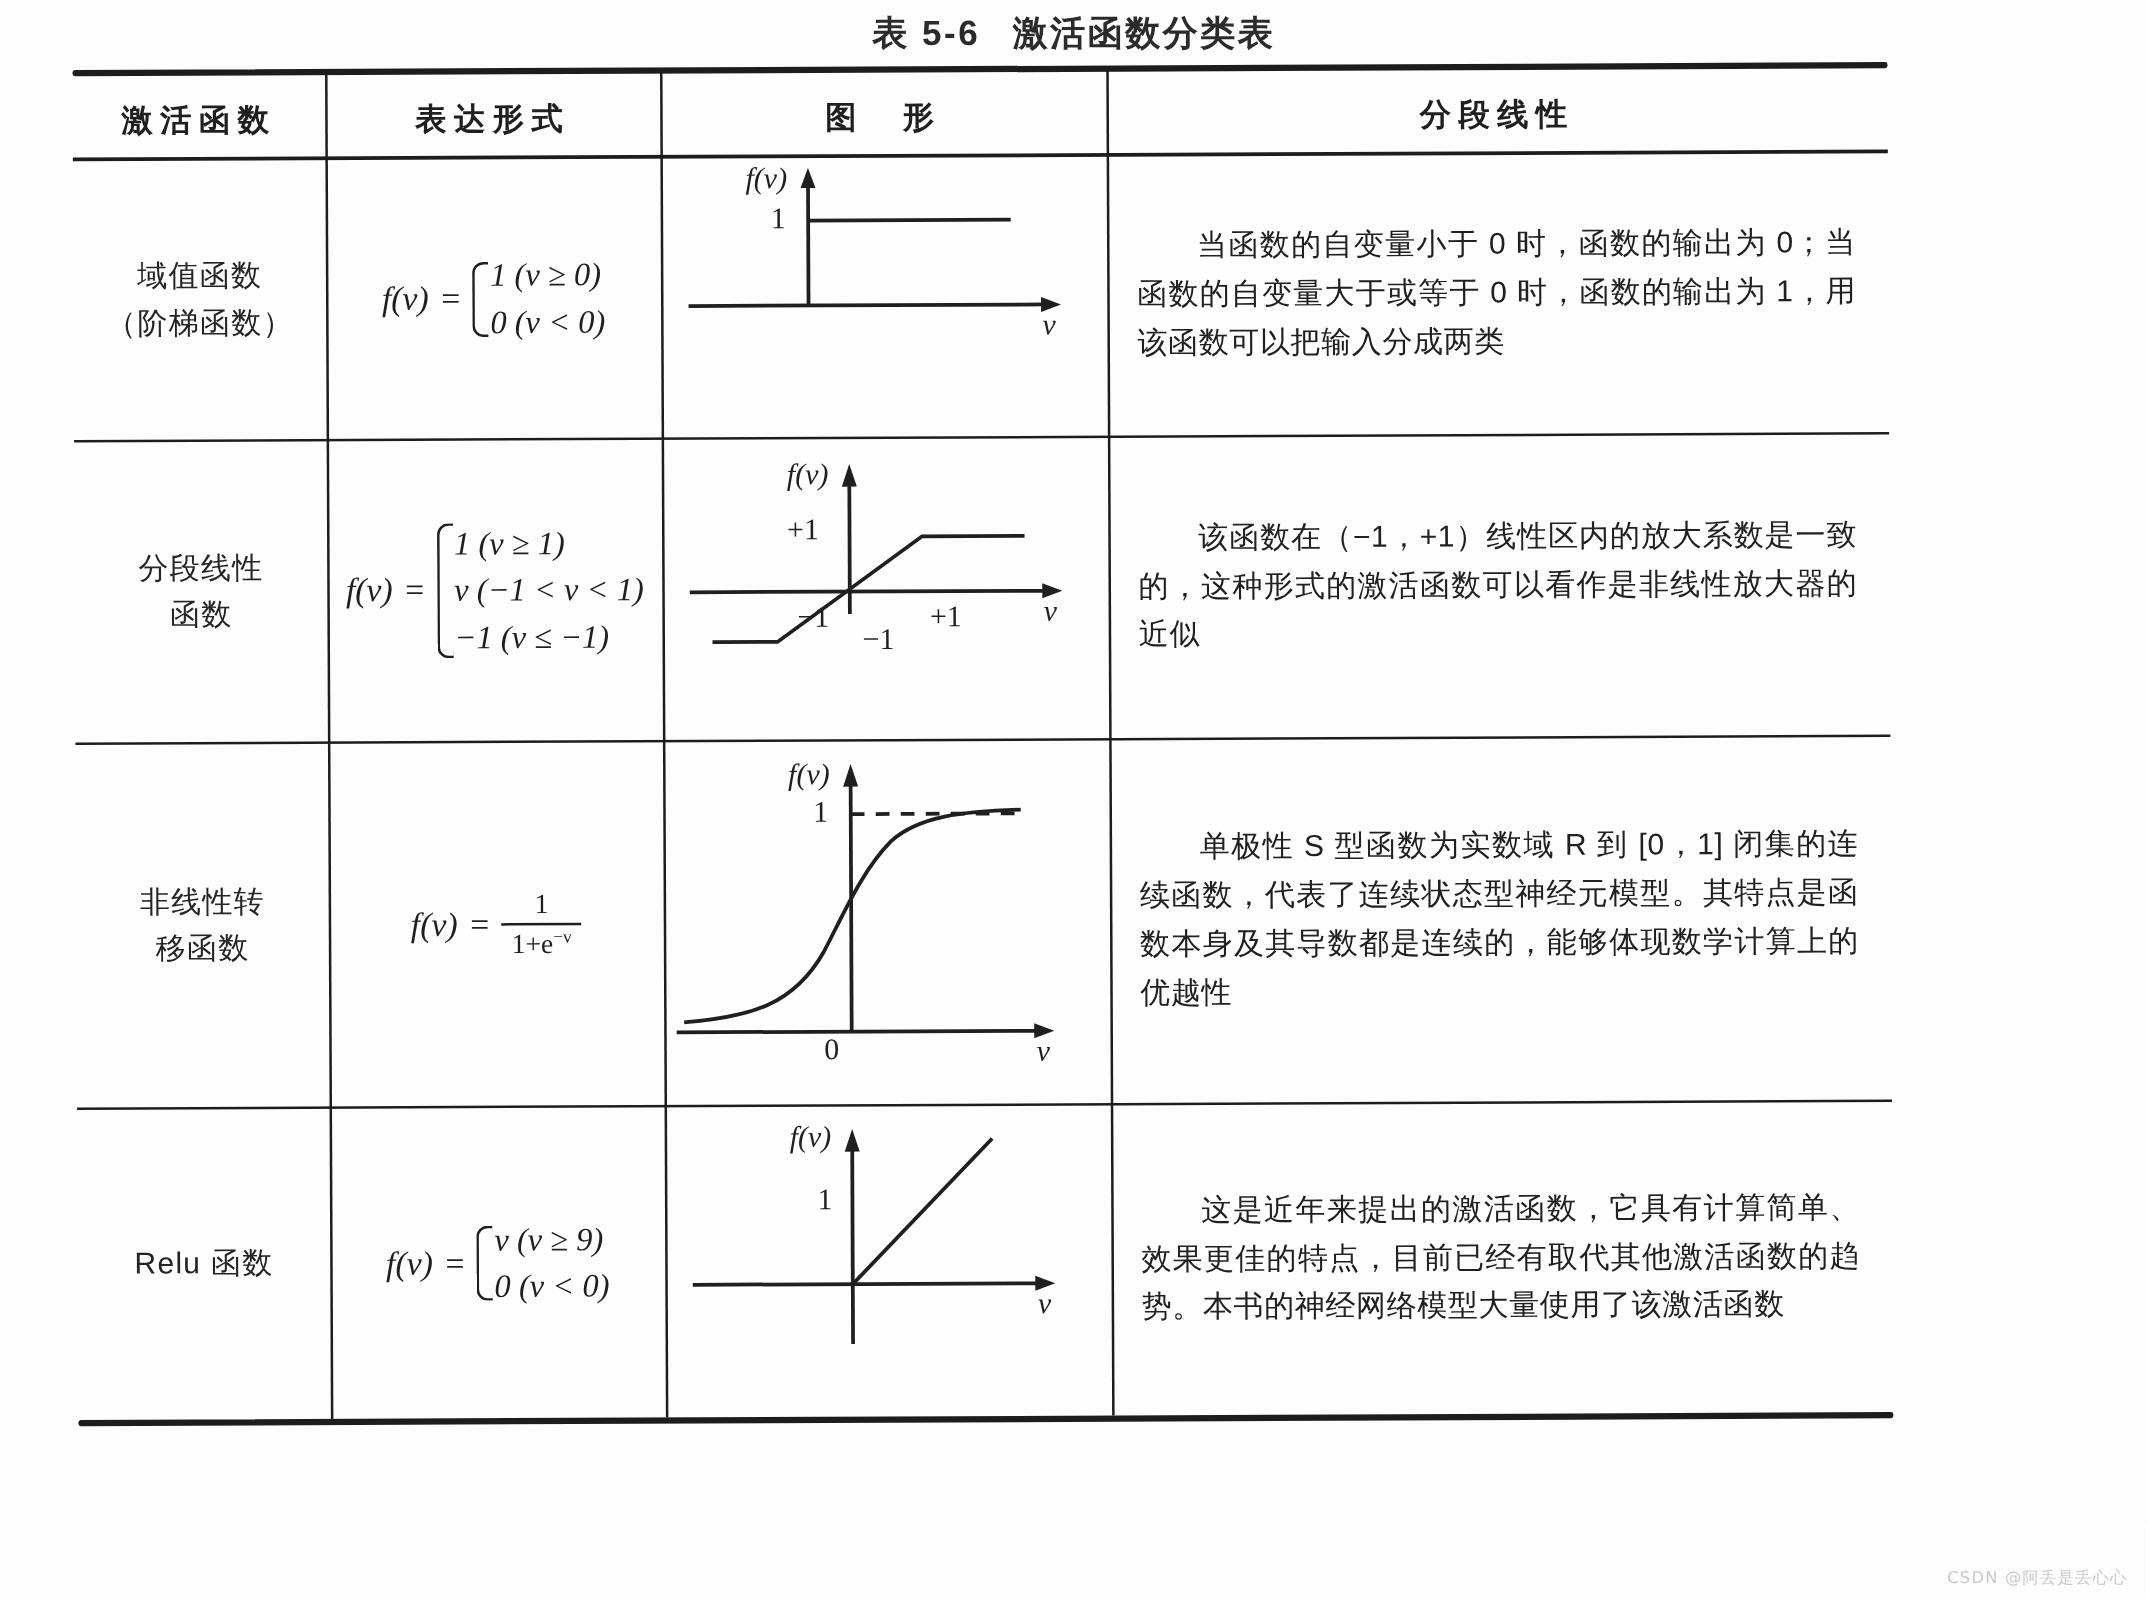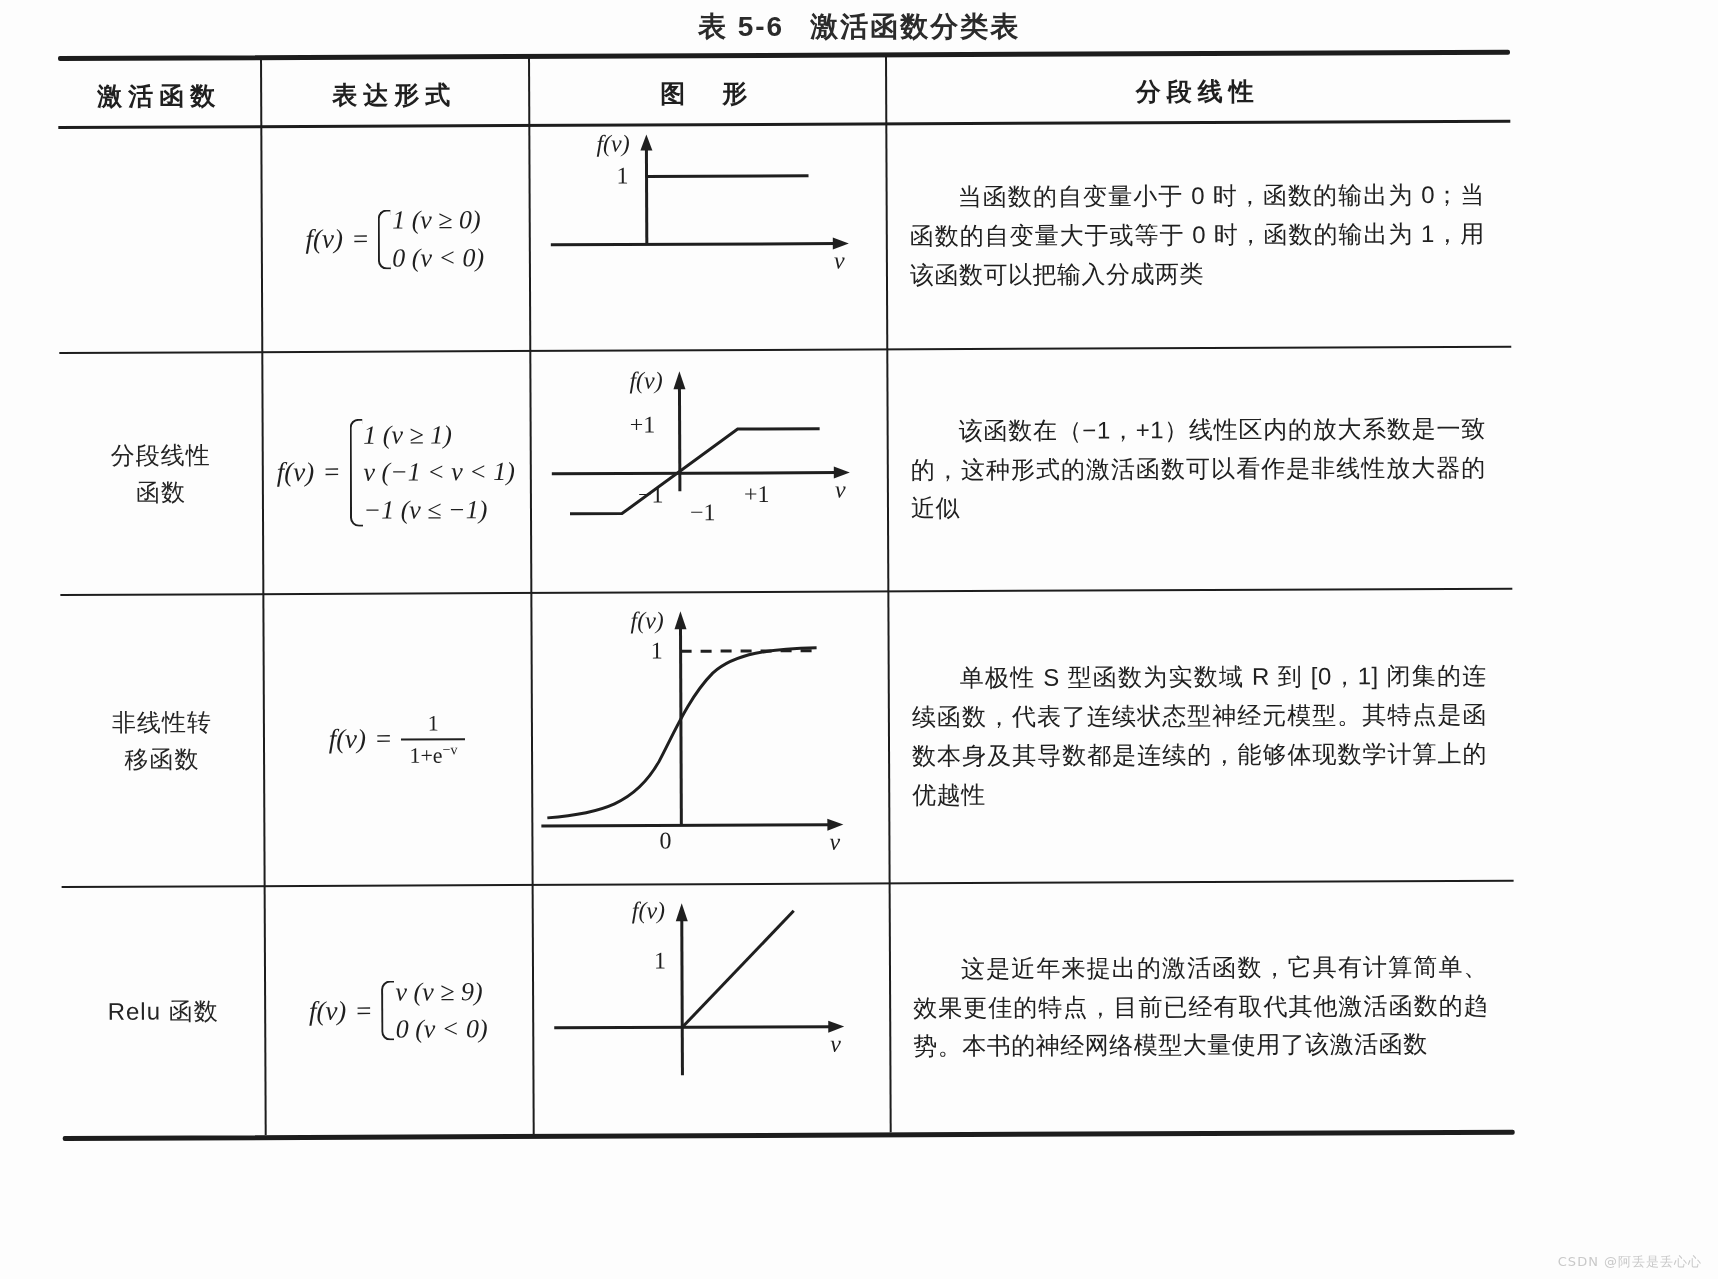--- a/index.html
+++ b/index.html
@@ -268,20 +268,26 @@
     </div>
     <div class="hdr-cell hdr-c2">
       <span>图　形</span>
     </div>
     <div class="hdr-cell hdr-c3">
       <span>分段线性</span>
     </div>
 
     <div class="row row0">
 
+      <div class="cell c0">
+        <div class="fname">
+          <span class="ln">域值函数</span>
+          <span class="ln">（阶梯函数）</span>
+        </div>
+      </div>
 
       <div class="cell c1">
         <div class="formula">
           <div class="fx">
             <span class="lhs">f(v)</span>
             <span class="eq">=</span>
             <span class="brace b2"></span>
             <span class="cases">
               <span class="case">1 (v ≥ 0)</span>
               <span class="case">0 (v &lt; 0)</span>

